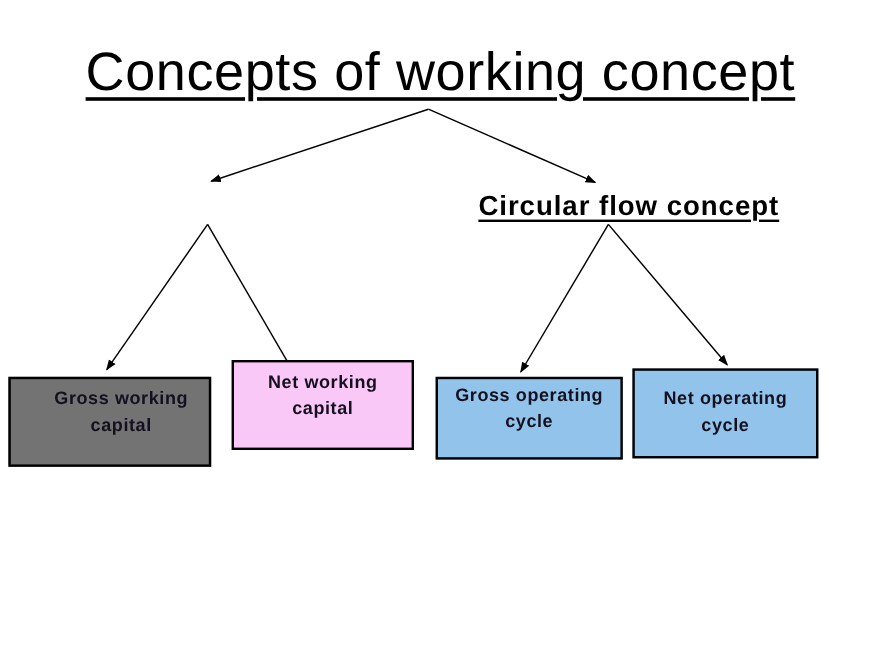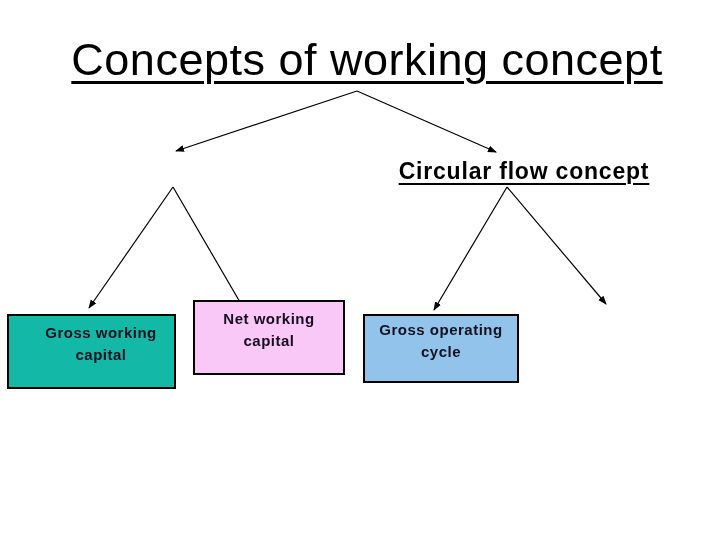--- a/index.html
+++ b/index.html
@@ -87,20 +87,21 @@
     <line x1="173" y1="187" x2="244" y2="309" stroke="#000000" stroke-width="1.2" marker-end="url(#arrow)"></line>
     <line x1="507" y1="187" x2="434" y2="310" stroke="#000000" stroke-width="1.2" marker-end="url(#arrow)"></line>
     <line x1="507" y1="187" x2="606" y2="304" stroke="#000000" stroke-width="1.2" marker-end="url(#arrow)"></line>
   </svg>
 
   <h1 class="title">Concepts of working concept</h1>
 
 
   <div class="branch-label right">Circular flow concept</div>
 
-  <div class="node n1" style="background: #14b8a6; padding-left: 27px;">Gross working capital</div>
+  <div class="node n1" style="background: #737373; padding-left: 27px;">Gross working capital</div>
 
   <div class="node n2" style="background: rgb(249, 200, 247);">Net working capital</div>
 
   <div class="node n3" style="background: rgb(146, 195, 235);">Gross operating cycle</div>
 
+  <div class="node n4" style="background: rgb(146, 195, 235);">Net operating cycle</div>
 
 </div>
 
 </body></html>

